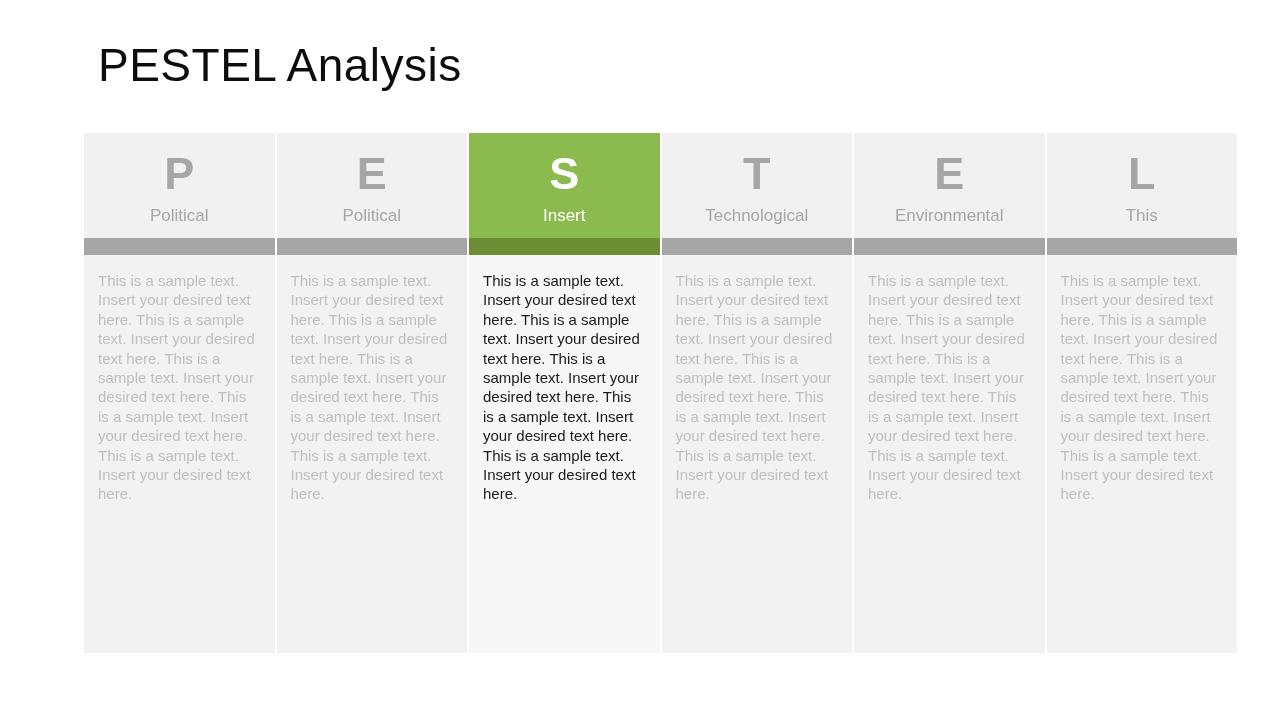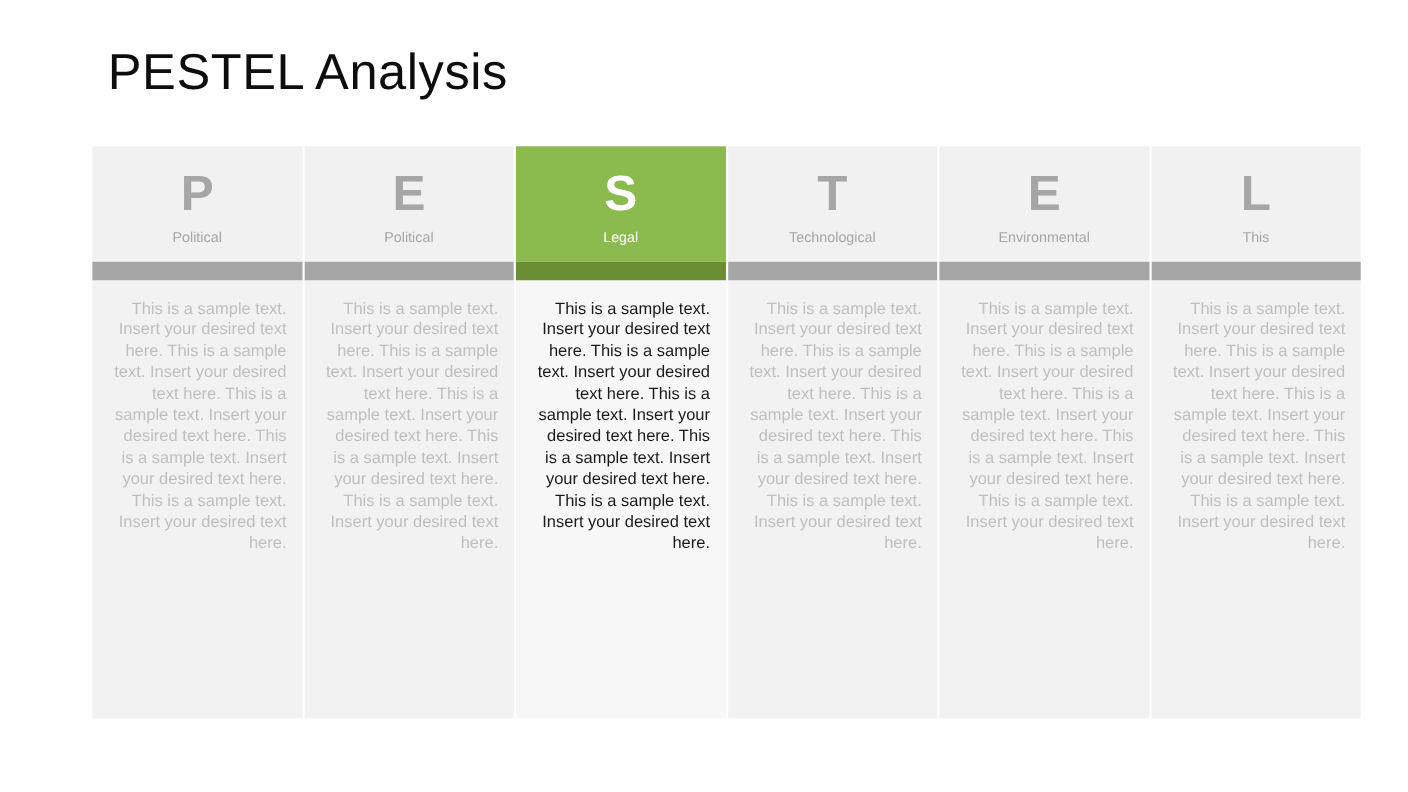--- a/index.html
+++ b/index.html
@@ -65,21 +65,21 @@
     font-size: 45px;
     font-weight: bold;
     color: #a6a6a6;
     line-height: 1;
     margin-bottom: 11px;
   }
 
   .column-header.is-accent .header-letter { color: #ffffff; }
 
   .header-label {
-    font-size: 13px;
+    font-size: 17px;
     font-weight: 400;
     color: #a6a6a6;
     line-height: 1;
   }
 
   .column-header.is-accent .header-label { color: #ffffff; }
 
   .column-bar {
     height: 17px;
     background: #a6a6a6;
@@ -93,21 +93,21 @@
     padding: 16px 14px 0 14px;
     text-align: center;
   }
 
   .column-body.is-accent { background: #f7f7f7; }
 
   .body-text {
     font-size: 15px;
     line-height: 19.4px;
     color: #bfbfbf;
-    text-align: right;
+    text-align: left;
   }
 
   .column-body.is-accent .body-text { color: #1a1a1a; }
 </style>
 </head>
 <body>
 
 <div id="slide">
 
   <div id="page-title">PESTEL Analysis</div>
@@ -132,21 +132,21 @@
       </div>
       <div class="column-bar"></div>
       <div class="column-body">
         <div class="body-text">This is a sample text. Insert your desired text here. This is a sample text. Insert your desired text here. This is a sample text. Insert your desired text here. This is a sample text. Insert your desired text here. This is a sample text. Insert your desired text here.</div>
       </div>
     </div>
 
     <div class="pestel-column">
       <div class="column-header is-accent">
         <div class="header-letter">S</div>
-        <div class="header-label">Legal</div>
+        <div class="header-label">Insert</div>
       </div>
       <div class="column-bar is-accent"></div>
       <div class="column-body is-accent">
         <div class="body-text">This is a sample text. Insert your desired text here. This is a sample text. Insert your desired text here. This is a sample text. Insert your desired text here. This is a sample text. Insert your desired text here. This is a sample text. Insert your desired text here.</div>
       </div>
     </div>
 
     <div class="pestel-column">
       <div class="column-header">
         <div class="header-letter">T</div>

